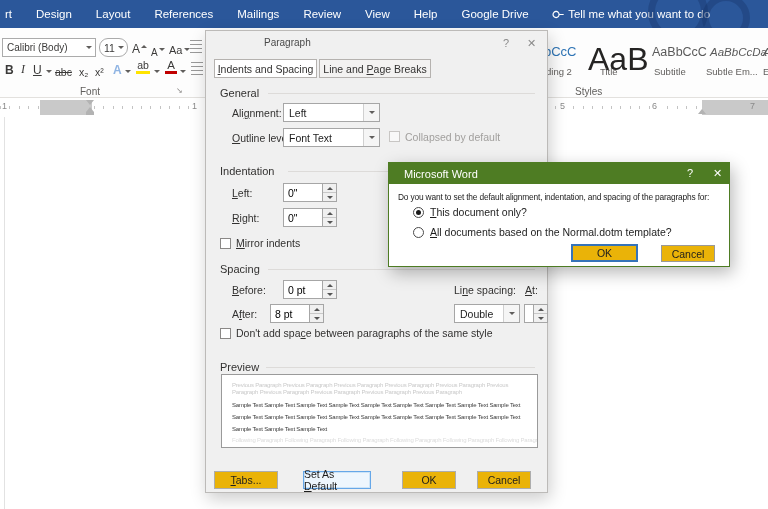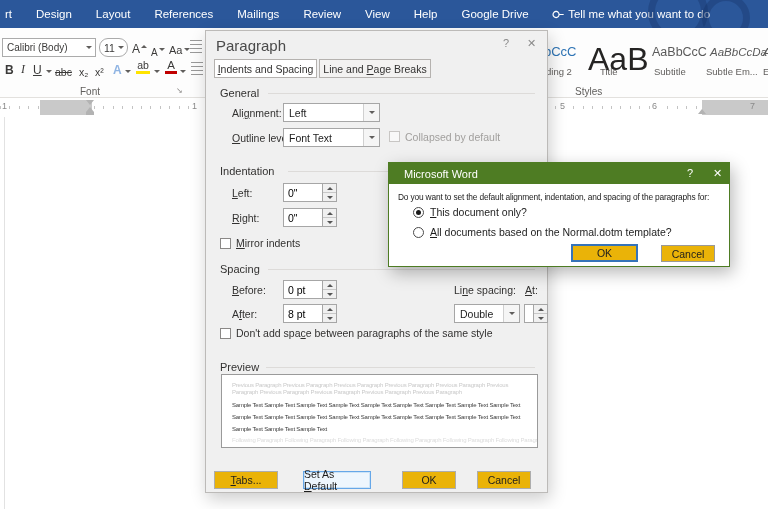--- a/index.html
+++ b/index.html
@@ -41,21 +41,21 @@
   .ruler .band{position:absolute;top:0;height:15px;background:#c9c9c9;}
   .ruler .num{position:absolute;top:1px;font-size:9px;color:#8a8a8a;}
   .tri-dn{width:0;height:0;border-left:4px solid transparent;border-right:4px solid transparent;border-top:5px solid #b3b3b3;}
   .tri-up{width:0;height:0;border-left:4px solid transparent;border-right:4px solid transparent;border-bottom:5px solid #b3b3b3;}
 
   
   .doc{position:absolute;left:0;top:115px;width:768px;height:394px;background:#fff;}
   .pageedge{position:absolute;left:4px;top:2px;bottom:0;width:0;border-left:1px solid #e2e2e2;}
 
   
-  .dlg-title{font-size:15px;color:#4a4a4a;}
+  .dlg-title{font-size:10px;color:#4a4a4a;margin-left:48px;}
   .winbtn{position:absolute;font-size:11px;color:#8a8a8a;cursor:default;}
   .tab{position:absolute;height:19px;box-sizing:border-box;border:1px solid #b5b2af;
        display:flex;align-items:center;justify-content:center;font-size:10.5px;color:#323130;}
   .sechdr{position:absolute;font-size:11px;color:#323130;background:inherit;}
   .secline{position:absolute;height:1px;background:#dddbd9;}
   .lbl{position:absolute;font-size:10.5px;color:#323130;white-space:nowrap;}
   .drop{position:absolute;height:19px;background:#fff;border:1px solid #a6a6a6;box-sizing:border-box;
         display:flex;align-items:center;font-size:10.5px;color:#1d1d1d;}
   .drop .val{padding-left:5px;}
   .drop .dbox{margin-left:auto;width:15px;height:100%;display:flex;align-items:center;
@@ -289,21 +289,21 @@
     <span class="arr">
         <div>
           <span class="sua"></span>
         </div>
         <div>
           <span class="sda"></span>
         </div>
       </span>
   </div>
   <span class="lbl" style="left:26px;top:277px;">A<u>f</u>ter:</span>
-  <div class="spin" style="left:77px;top:273px;width:54px;">
+  <div class="spin" style="left:64px;top:273px;width:54px;">
     <span class="fld">8 pt</span>
     <span class="arr">
         <div>
           <span class="sua"></span>
         </div>
         <div>
           <span class="sda"></span>
         </div>
       </span>
   </div>

